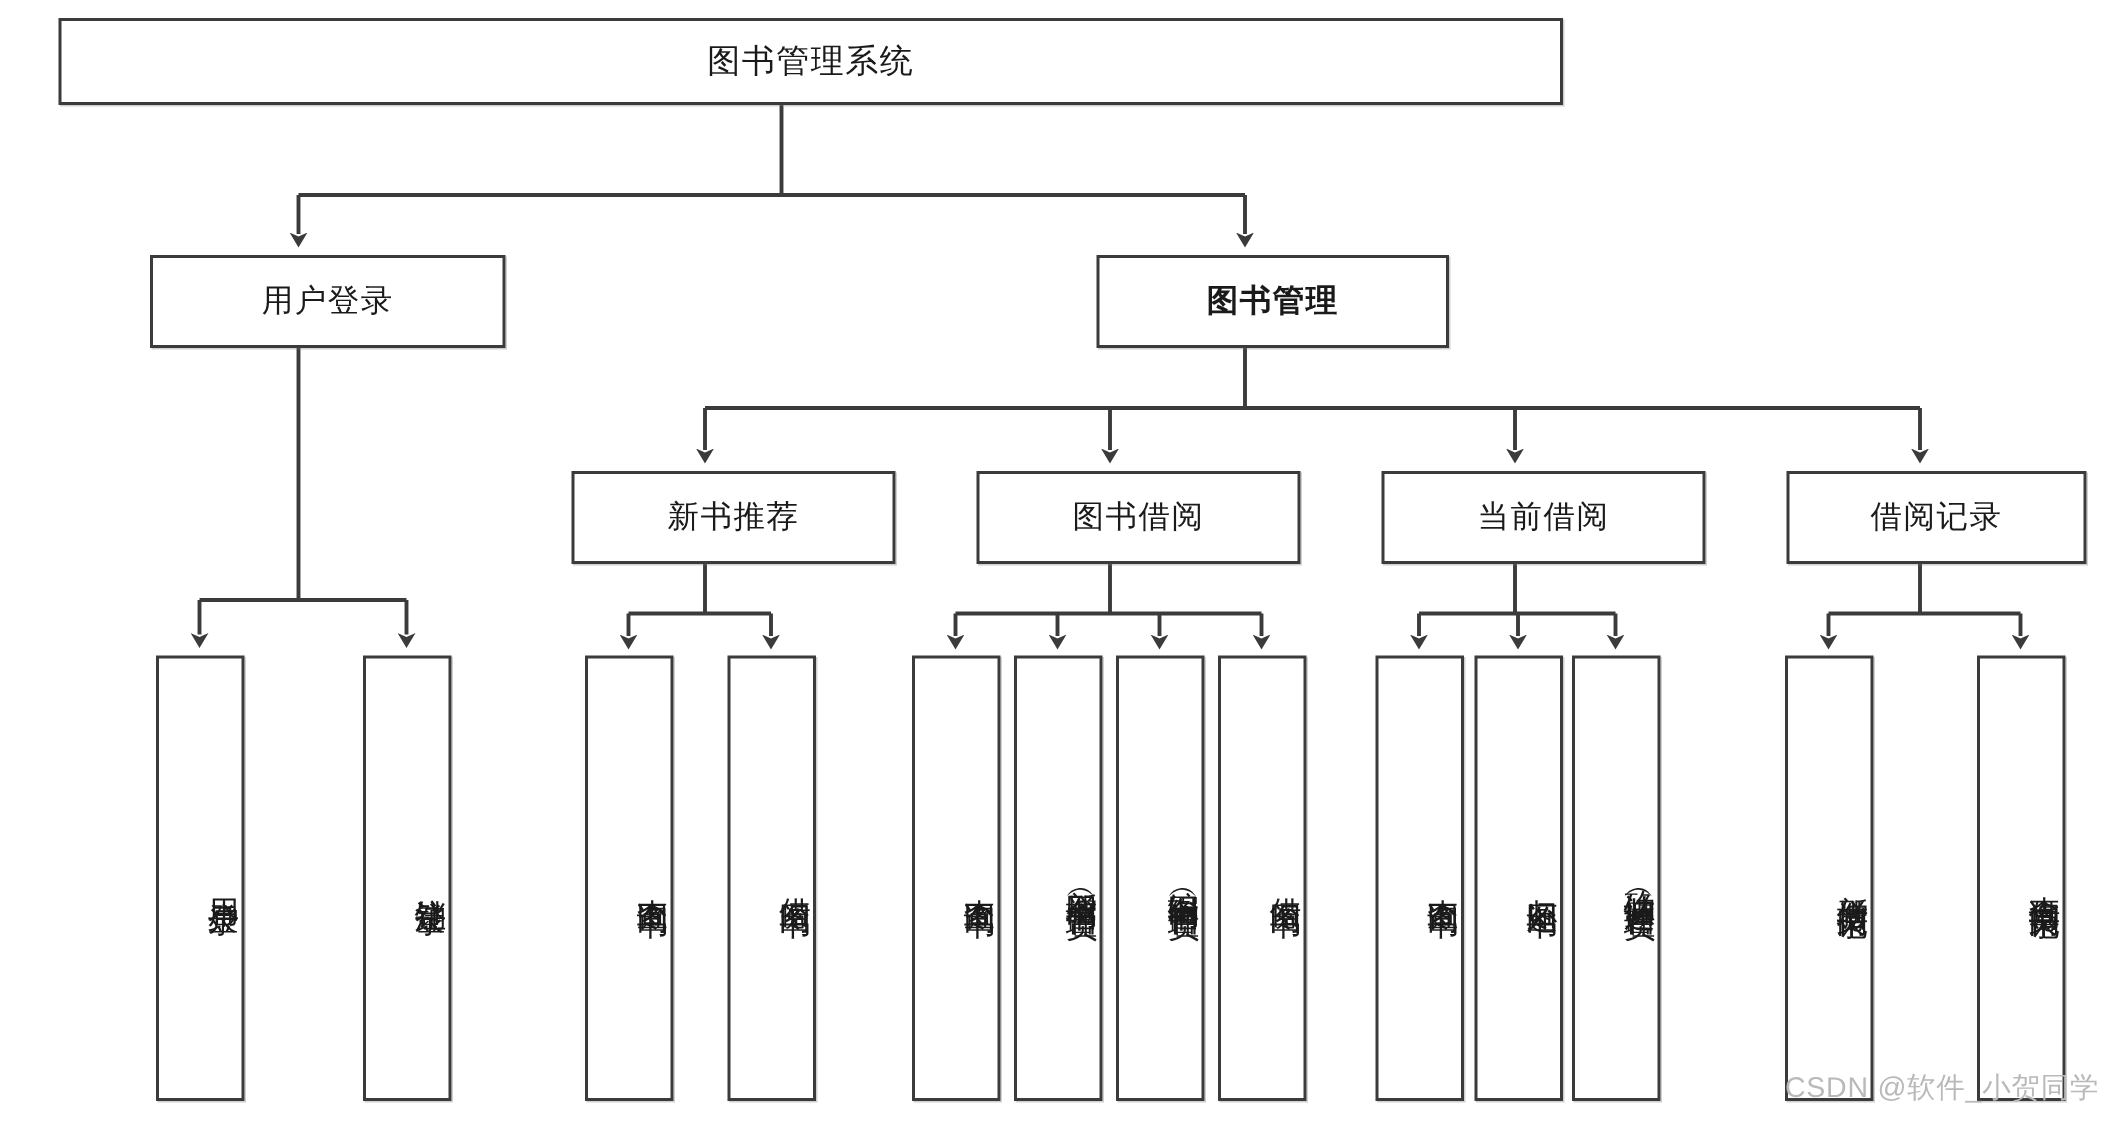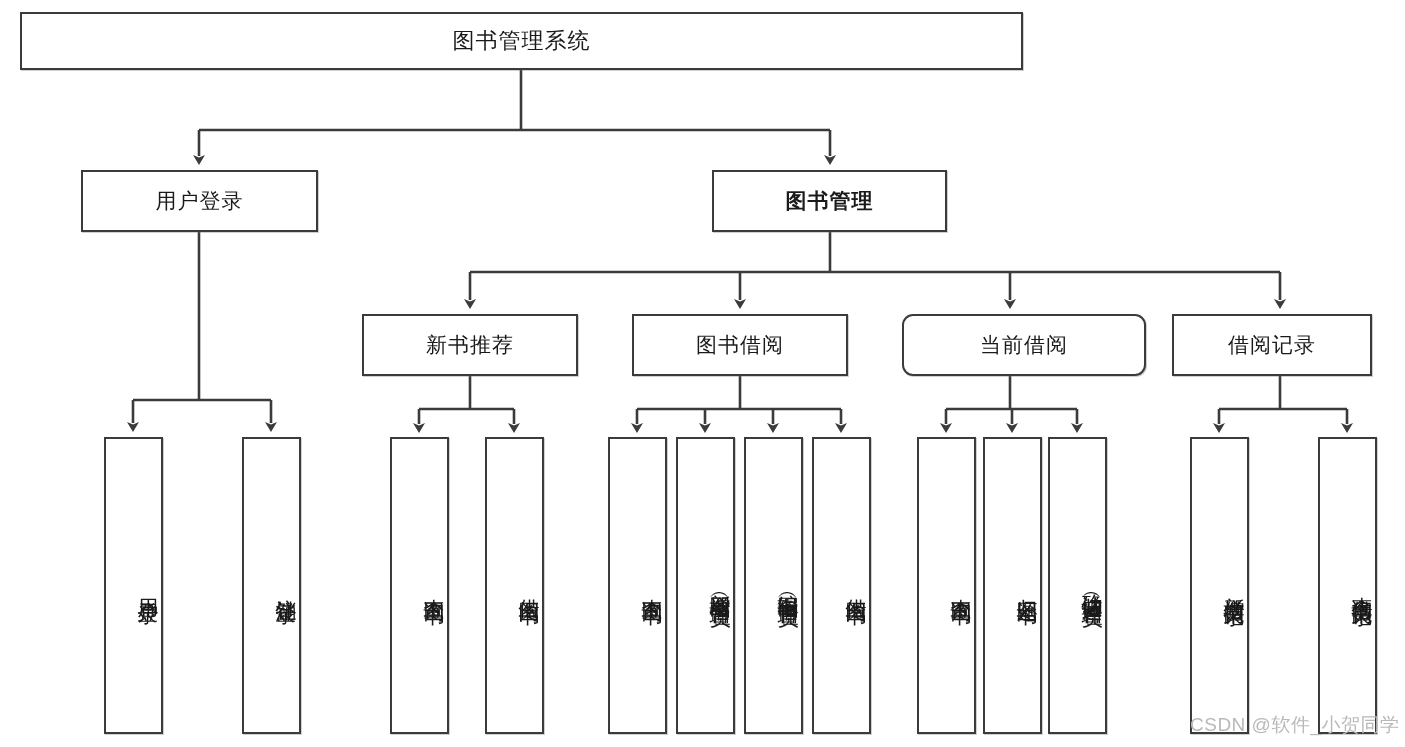--- a/index.html
+++ b/index.html
@@ -34,20 +34,21 @@
     display: flex;
     align-items: center;
     justify-content: center;
     color: #1a1a1a;
     box-shadow: 1px 1px 0 rgba(120,120,120,0.35);
   }
   .node.h {
     font-size: 21px;
     letter-spacing: 1px;
     line-height: 1.2;
+    margin-left: 19px;
   }
   .node.v {
     writing-mode: vertical-rl;
     text-orientation: upright;
     font-size: 21px;
     line-height: 1.25;
     letter-spacing: 2px;
     padding: 6px 0;
     align-items: flex-start;
     justify-content: center;
@@ -127,21 +128,21 @@
     </g>
   </svg>
 
   <div class="node h root" style="left:20px; top:12px; width:1003px; height:58px;">图书管理系统</div>
 
   <div class="node h" style="left:81px; top:170px; width:237px; height:62px;">用户登录</div>
   <div class="node h" style="left:712px; top:170px; width:235px; height:62px;font-weight:bold;">图书管理</div>
 
   <div class="node h" style="left:362px; top:314px; width:216px; height:62px;">新书推荐</div>
   <div class="node h" style="left:632px; top:314px; width:216px; height:62px;">图书借阅</div>
-  <div class="node h" style="left:902px; top:314px; width:244px; height:62px;border-radius:11px;">当前借阅</div>
+  <div class="node h" style="left:902px; top:314px; width:216px; height:62px;">当前借阅</div>
   <div class="node h" style="left:1172px; top:314px; width:200px; height:62px;">借阅记录</div>
 
   <div class="node v" style="left:104px; top:437px; width:59px; height:297px;">
     <span class="vtext">用户登录</span>
   </div>
   <div class="node v" style="left:242px; top:437px; width:59px; height:297px;">
     <span class="vtext">注销登录</span>
   </div>
 
   <div class="node v" style="left:390px; top:437px; width:59px; height:297px;">

